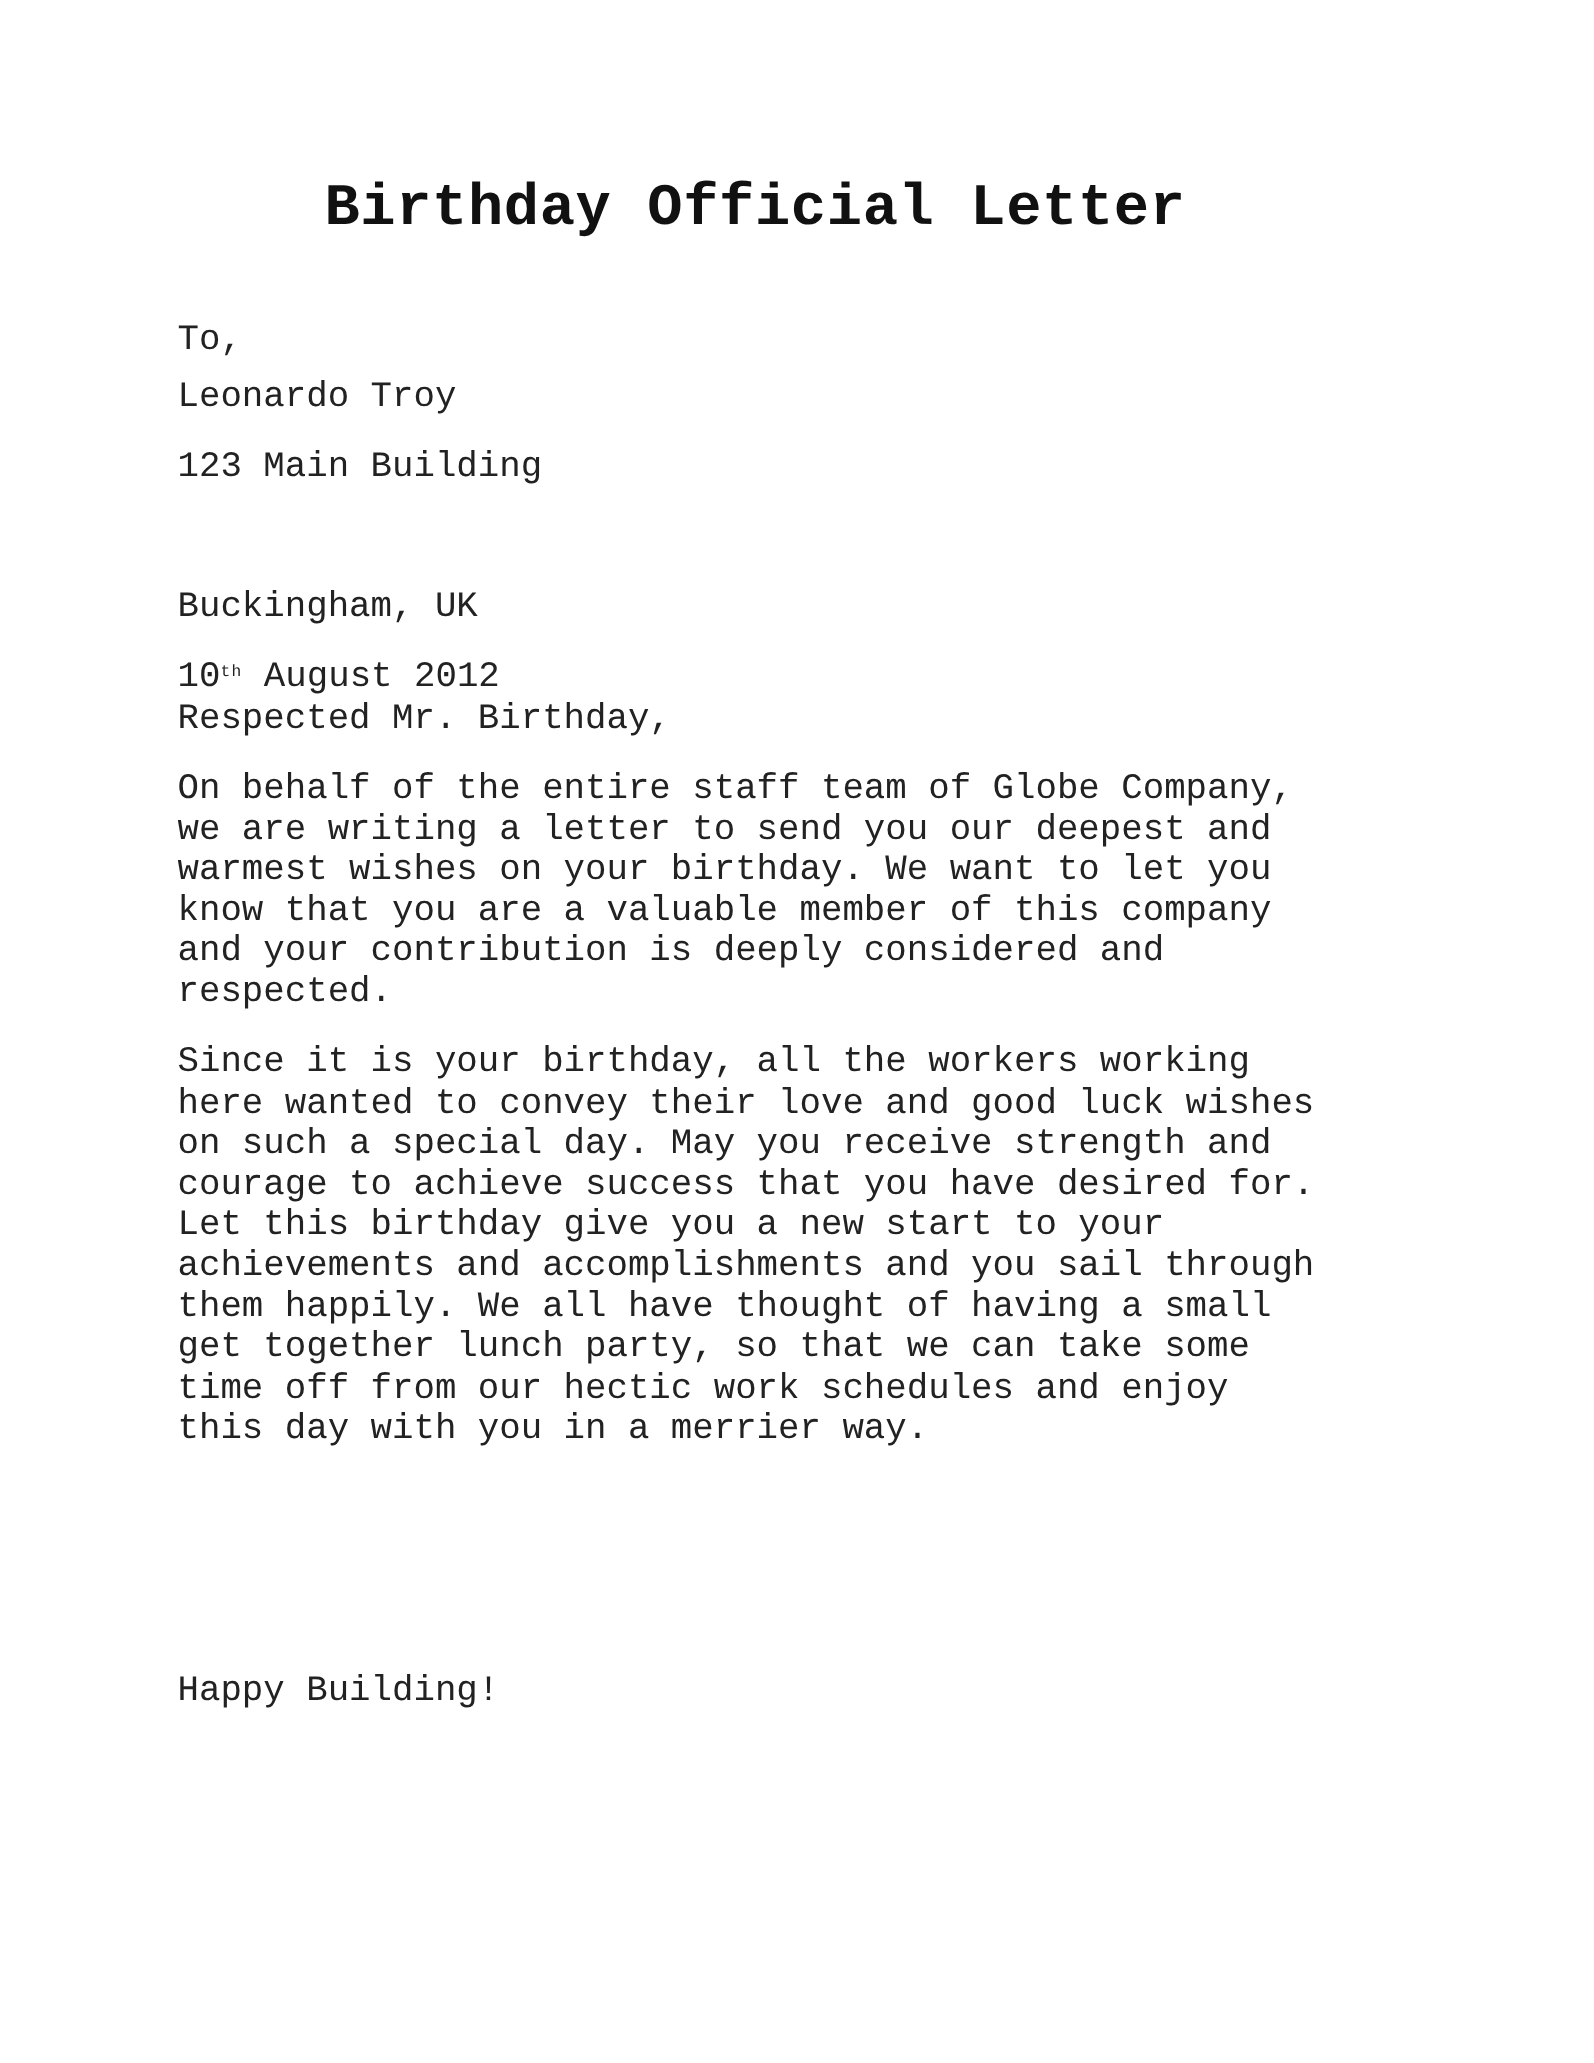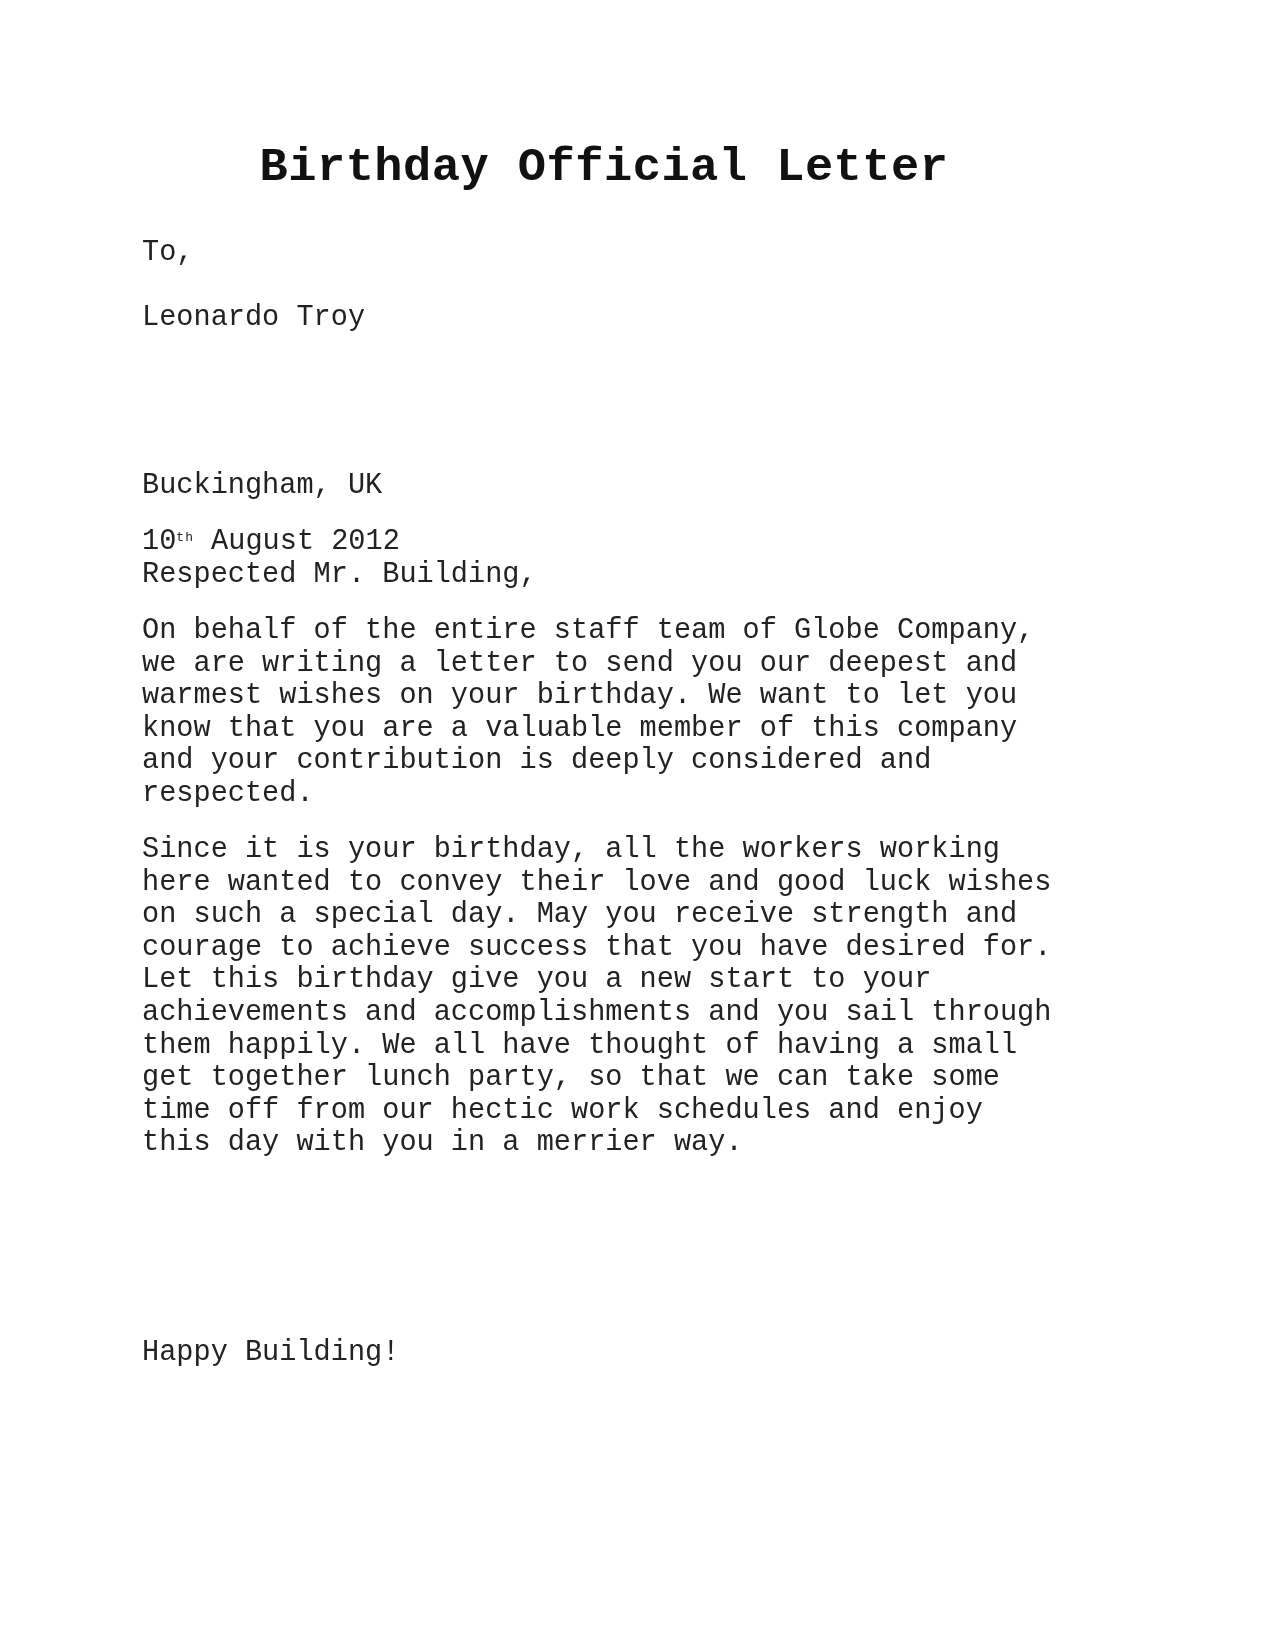--- a/index.html
+++ b/index.html
@@ -60,31 +60,32 @@
       margin-top: 36px;
     }
   </style>
 </head>
 <body>
 
 <div class="page">
 
   <div class="title">Birthday Official Letter</div>
 
-  <div class="line" style="top:237px;">To,</div>
+  <div class="line" style="top:256px;">To,</div>
 
   <div class="line" style="top:302px;">Leonardo Troy</div>
 
+  <div class="line" style="top:358px;">123 Main Building</div>
 
 
   <div class="line" style="top:470px;">Buckingham, UK</div>
 
   <div class="line" style="top:526px;"><span>10</span><sup class="ord">th</sup><span> August 2012</span></div>
 
-  <div class="line" style="top:559px;">Respected Mr. Building,</div>
+  <div class="line" style="top:559px;">Respected Mr. Birthday,</div>
 
   <div class="para" style="top:834px;">Since it is your birthday, all the workers working
 here wanted to convey their love and good luck wishes
 on such a special day. May you receive strength and
 courage to achieve success that you have desired for.
 Let this birthday give you a new start to your
 achievements and accomplishments and you sail through
 them happily. We all have thought of having a small
 get together lunch party, so that we can take some
 time off from our hectic work schedules and enjoy

